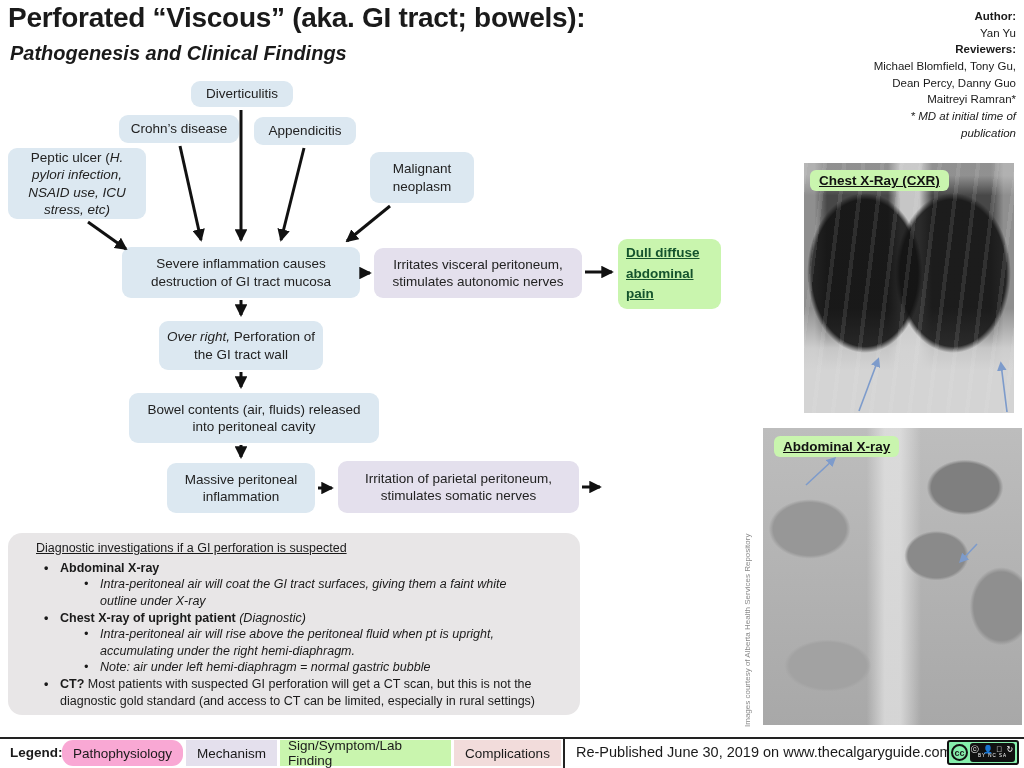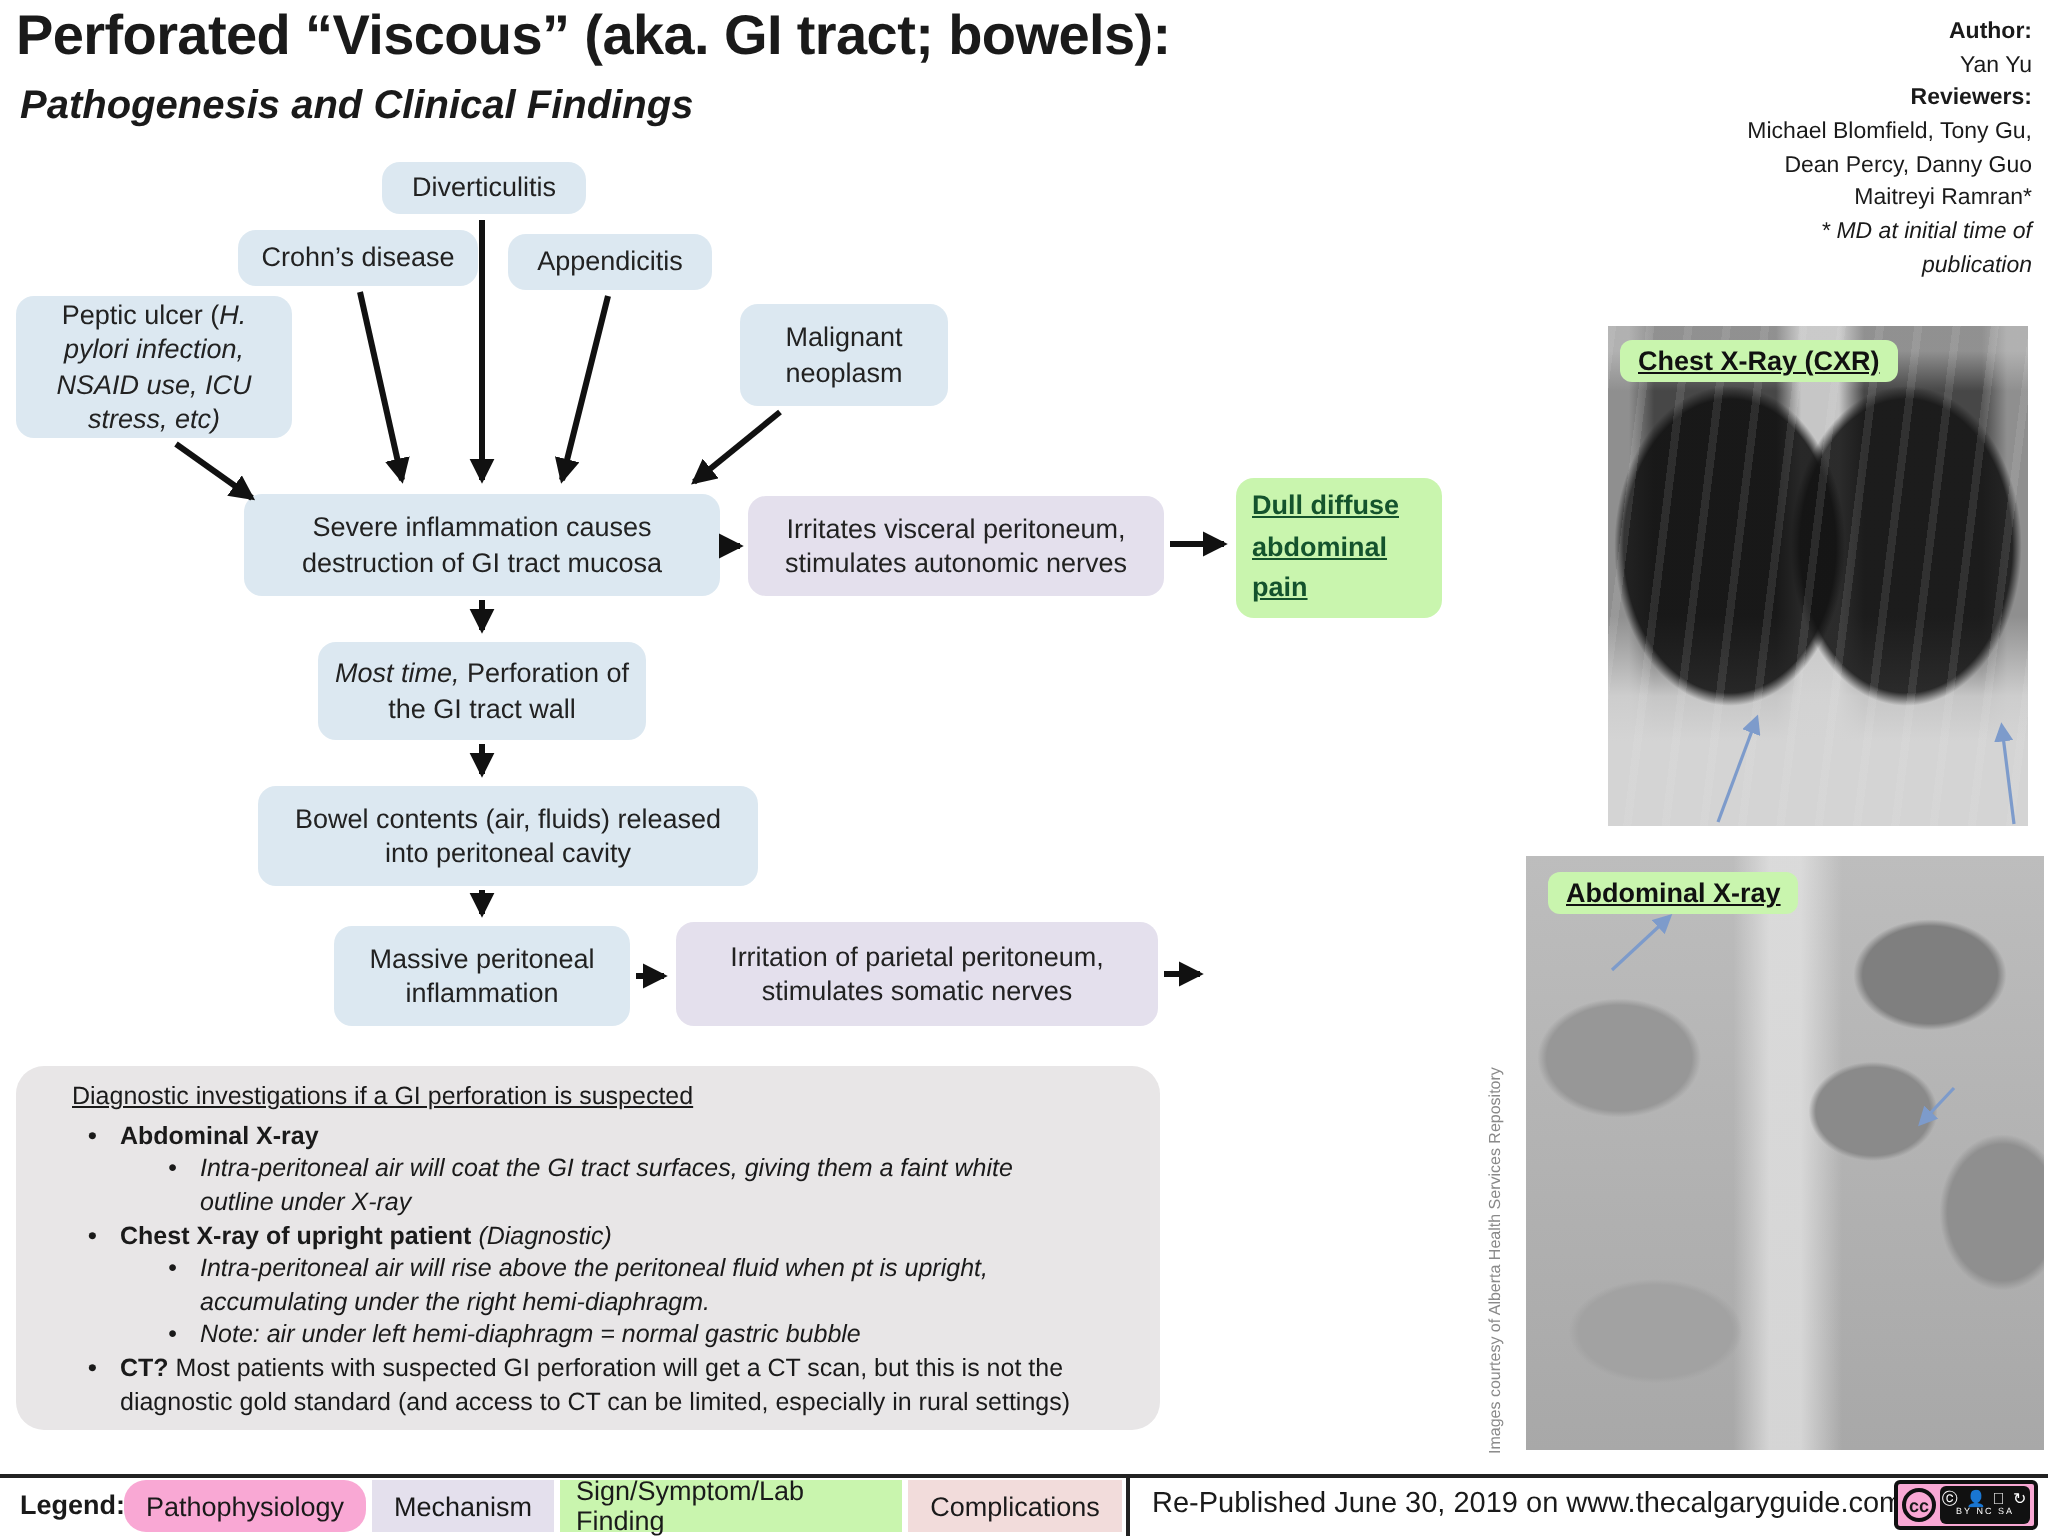--- a/index.html
+++ b/index.html
@@ -86,21 +86,21 @@
   .legend-label{position:absolute;left:10px;top:745px;font-size:13.5px;font-weight:bold;}
   .sw{position:absolute;top:740px;height:26px;display:flex;align-items:center;justify-content:center;
       font-size:13.5px;box-sizing:border-box;padding:0 8px;}
   #sw-0{left:62px;width:121px;background:#f9a8d4;border-radius:11px;}
   #sw-1{left:186px;width:91px;background:#e4e0ed;}
   #sw-2{left:280px;width:171px;background:#c9f5ae;}
   #sw-3{left:454px;width:107px;background:#f2dcdb;}
   .bar-divider{position:absolute;left:563px;top:738px;width:2px;height:30px;background:#222;}
   .repub{position:absolute;left:576px;top:744px;font-size:14.5px;}
   .cc-badge{position:absolute;left:947px;top:740px;width:72px;height:25px;border:2px solid #111;
-      border-radius:3px;background:#f9a8d4;display:flex;align-items:center;gap:2px;padding:0 2px;box-sizing:border-box;}
+      border-radius:3px;background:#86efac;display:flex;align-items:center;gap:2px;padding:0 2px;box-sizing:border-box;}
   .cc-circle{width:17px;height:17px;border:2px solid #111;border-radius:50%;font-size:9px;font-weight:bold;
       display:flex;align-items:center;justify-content:center;box-sizing:border-box;}
   .cc-dark{flex:1;height:19px;background:#111;border-radius:3px;color:#fff;display:flex;flex-direction:column;
       align-items:center;justify-content:center;line-height:1;}
   .cc-icons{font-size:8px;letter-spacing:1px;}
   .cc-letters{font-size:4.5px;letter-spacing:1px;}
 </style>
 </head>
 <body>
 
@@ -124,21 +124,21 @@
   <div class="bx blue" id="b-crohn">Crohn’s disease</div>
   <div class="bx blue" id="b-append">Appendicitis</div>
   <div class="bx blue" id="b-peptic">
     <span><span>Peptic ulcer (</span><span class="it">H. pylori infection, NSAID use, ICU stress, etc)</span></span>
   </div>
   <div class="bx blue" id="b-malig">Malignant neoplasm</div>
   <div class="bx blue" id="b-severe">Severe inflammation causes destruction of GI tract mucosa</div>
   <div class="bx purple" id="b-irrvisc">Irritates visceral peritoneum, stimulates autonomic nerves</div>
   <div class="bx greenbx sign" id="b-dull">Dull diffuse abdominal pain</div>
   <div class="bx blue" id="b-overtime">
-    <span><span class="it">Most time,</span><span> Perforation of the GI tract wall</span></span>
+    <span><span class="it">Over right,</span><span> Perforation of the GI tract wall</span></span>
   </div>
   <div class="bx blue" id="b-bowel">Bowel contents (air, fluids) released into peritoneal cavity</div>
   <div class="bx blue" id="b-massive">Massive peritoneal inflammation</div>
   <div class="bx purple" id="b-irrpar">Irritation of parietal peritoneum, stimulates somatic nerves</div>
 
   <svg id="flow-arrows" viewBox="0 0 1024 768">
     <defs>
       <marker id="ah" viewBox="0 0 10 10" refX="8.5" refY="5" markerWidth="4.2" markerHeight="4.2" orient="auto-start-reverse">
         <path d="M0 0 L10 5 L0 10 z" fill="#111"></path>
       </marker>

